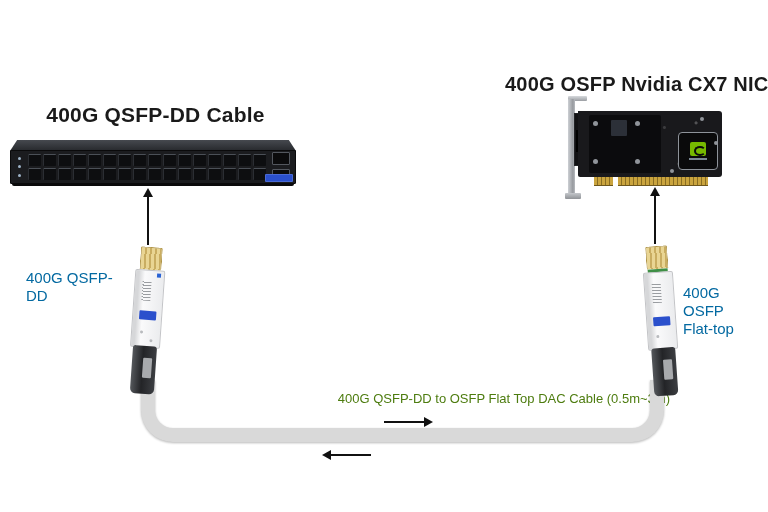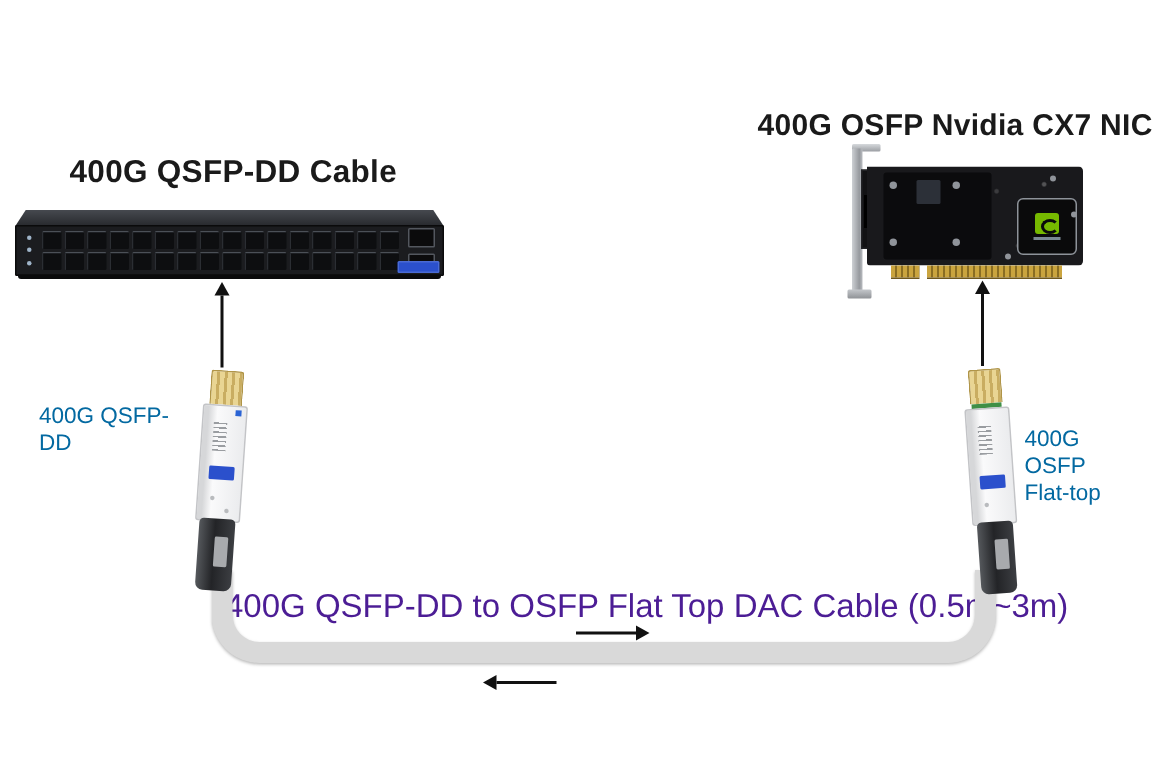--- a/index.html
+++ b/index.html
@@ -7,21 +7,21 @@
           font-family:"Liberation Sans",sans-serif;color:#1b1b1b;}
   .abs{position:absolute;}
 
   
   .device-label{font-weight:700;color:#1a1a1a;letter-spacing:.2px;white-space:nowrap;}
   .switch-label{left:28px;top:103px;width:255px;text-align:center;font-size:21px;}
   .nic-label{left:505px;top:73px;width:262px;text-align:left;font-size:20px;}
   .side-label{font-size:15px;font-weight:400;color:#0369a1;line-height:18px;}
   .left-xcvr-label{left:26px;top:269px;width:102px;text-align:left;}
   .right-xcvr-label{left:683px;top:268px;width:80px;text-align:left;margin-top:16px;}
-  .cable-label{left:150px;top:391px;width:520px;text-align:right;font-size:22px;font-weight:500;color:#4c1d95;white-space:nowrap;}
+  .cable-label{left:150px;top:391px;width:520px;text-align:right;font-size:13px;font-weight:500;color:#4d7c0f;white-space:nowrap;}
 
   
   .varrow{width:2px;background:#111;}
   .varrow::before{content:"";position:absolute;left:-4px;top:-9px;border:5px solid transparent;
                   border-bottom:9px solid #111;border-top:0;}
   .harrow{height:2px;background:#111;}
   .harrow.right::after{content:"";position:absolute;right:-9px;top:-4px;border:5px solid transparent;
                   border-left:9px solid #111;border-right:0;}
   .harrow.left::before{content:"";position:absolute;left:-9px;top:-4px;border:5px solid transparent;
                   border-right:9px solid #111;border-left:0;}

